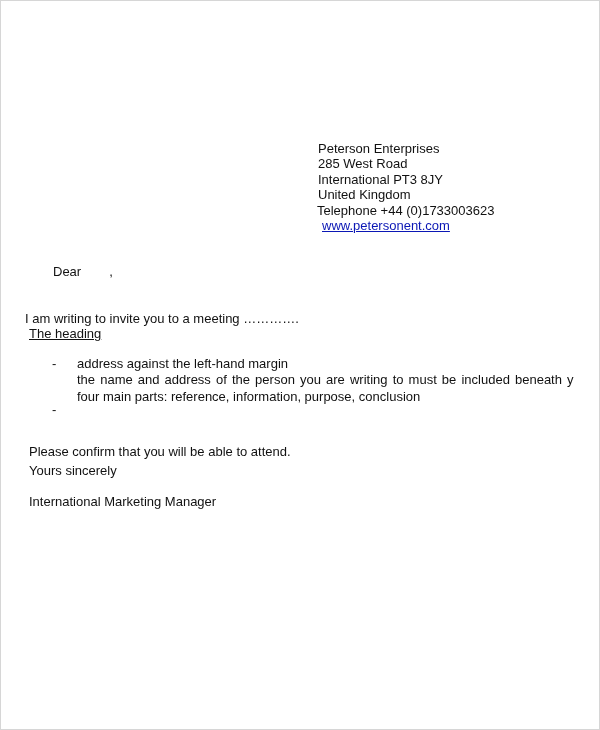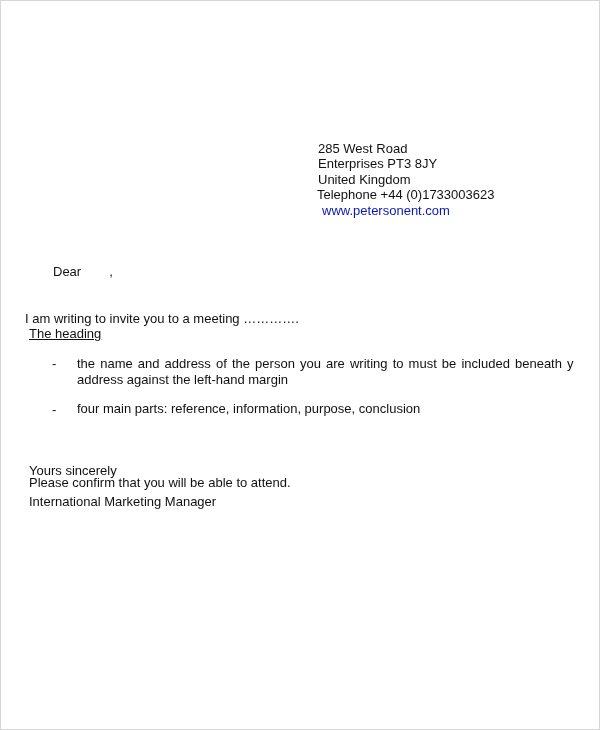--- a/index.html
+++ b/index.html
@@ -6,57 +6,58 @@
     body { width: 600px; height: 730px; position: relative; overflow: hidden; }
     .page {
       position: absolute; left: 0; top: 0; width: 598px; height: 728px;
       border: 1px solid #d6d6d6; background: #ffffff;
       font-family: "Liberation Sans", sans-serif; font-size: 13px; color: #111111;
     }
     .abs { position: absolute; white-space: nowrap; line-height: 15px; }
     .addr { left: 317px; top: 140px; }
     .addr div { height: 15.4px; line-height: 15.4px; }
     .addr .tel { margin-left: -1px; }
-    .addr a { color: #1a0dab; margin-left: 4px; color: #0b17b5; }
+    .addr a { color: #1a0dab; text-decoration: underline; margin-left: 4px; color: #0b17b5; }
     .salutation { left: 28px; top: 263px; margin-left: 24px; }
     .salutation .gap { display: inline-block; width: 28px; }
     .intro { left: 24px; top: 310px; }
     .heading { left: 28px; top: 325px; text-decoration: underline; }
     .bullet { position: absolute; left: 51px; }
     .btext { position: absolute; left: 76px; white-space: nowrap; line-height: 15.5px; word-spacing: 1.5px; }
     .b1d { top: 355px; } .b1t { top: 355px; }
-    .b2d { top: 401px; } .b2t { top: 400px; word-spacing: 0; }
-    .confirm { left: 28px; top: 474px; text-align: center; }
+    .b2d { top: 401px; } .b2t { top: 388px; word-spacing: 0; }
+    .confirm { left: 28px; top: 443px; text-align: center; }
     .closing { left: 28px; top: 462px; text-align: right; }
     .sign { left: 28px; top: 493px; }
   </style>
 </head>
 <body>
 
 <div class="page">
 
   <div class="abs addr">
+    <div>Peterson Enterprises</div>
     <div>285 West Road</div>
-    <div>Enterprises PT3 8JY</div>
+    <div>International PT3 8JY</div>
     <div>United Kingdom</div>
     <div class="tel">Telephone +44 (0)1733003623</div>
     <div><a>www.petersonent.com</a></div>
   </div>
 
   <div class="abs salutation">
     <span>Dear</span><span class="gap"></span><span>,</span>
   </div>
 
   <div class="abs intro">I am writing to invite you to a meeting ………….</div>
   <div class="abs heading">The heading</div>
 
   <div class="bullet b1d abs">-</div>
   <div class="btext b1t">
+    <div style="word-spacing:0">address against the left-hand margin</div>
     <div>the name and address of the person you are writing to must be included beneath y</div>
-    <div style="word-spacing:0">address against the left-hand margin</div>
   </div>
 
   <div class="bullet b2d abs">-</div>
   <div class="btext b2t">four main parts: reference, information, purpose, conclusion</div>
 
   <div class="abs confirm">Please confirm that you will be able to attend.</div>
   <div class="abs closing">Yours sincerely</div>
   <div class="abs sign">International Marketing Manager</div>
 
 </div>

